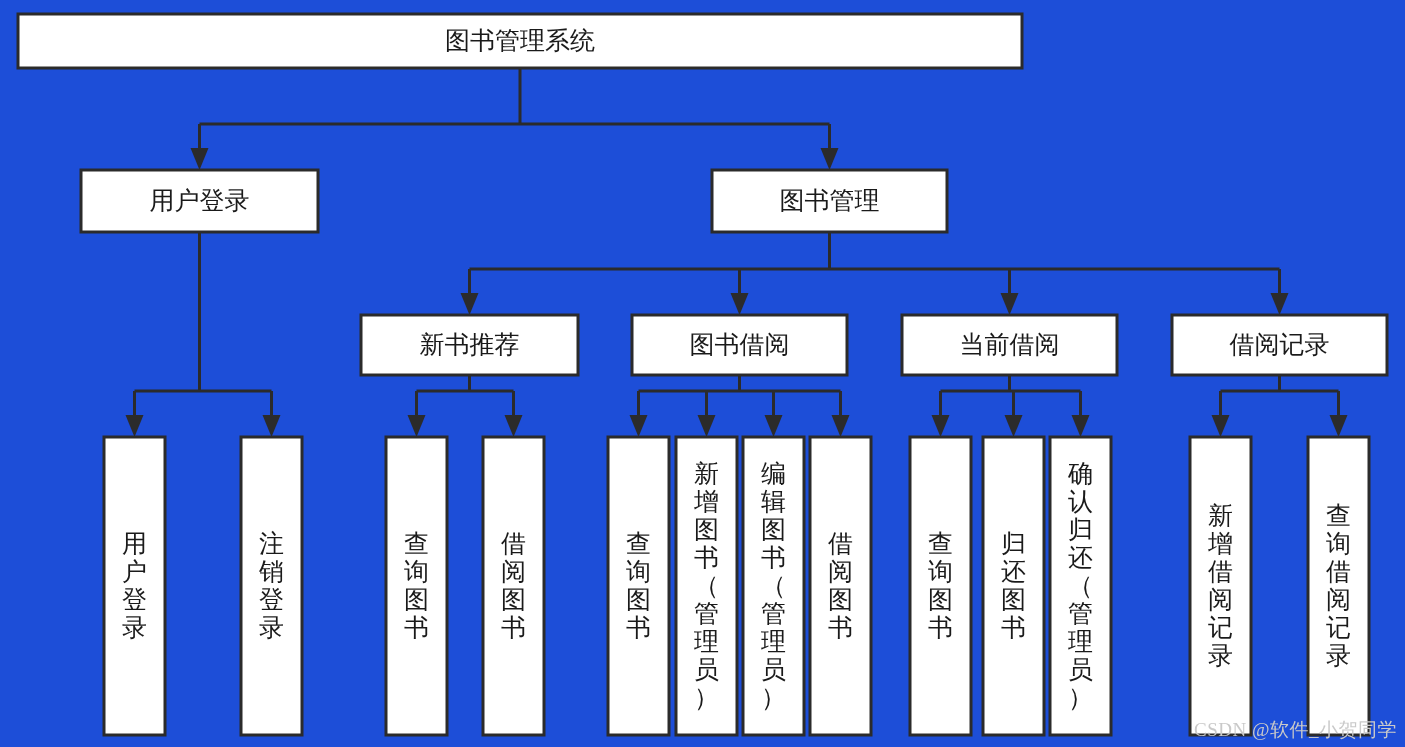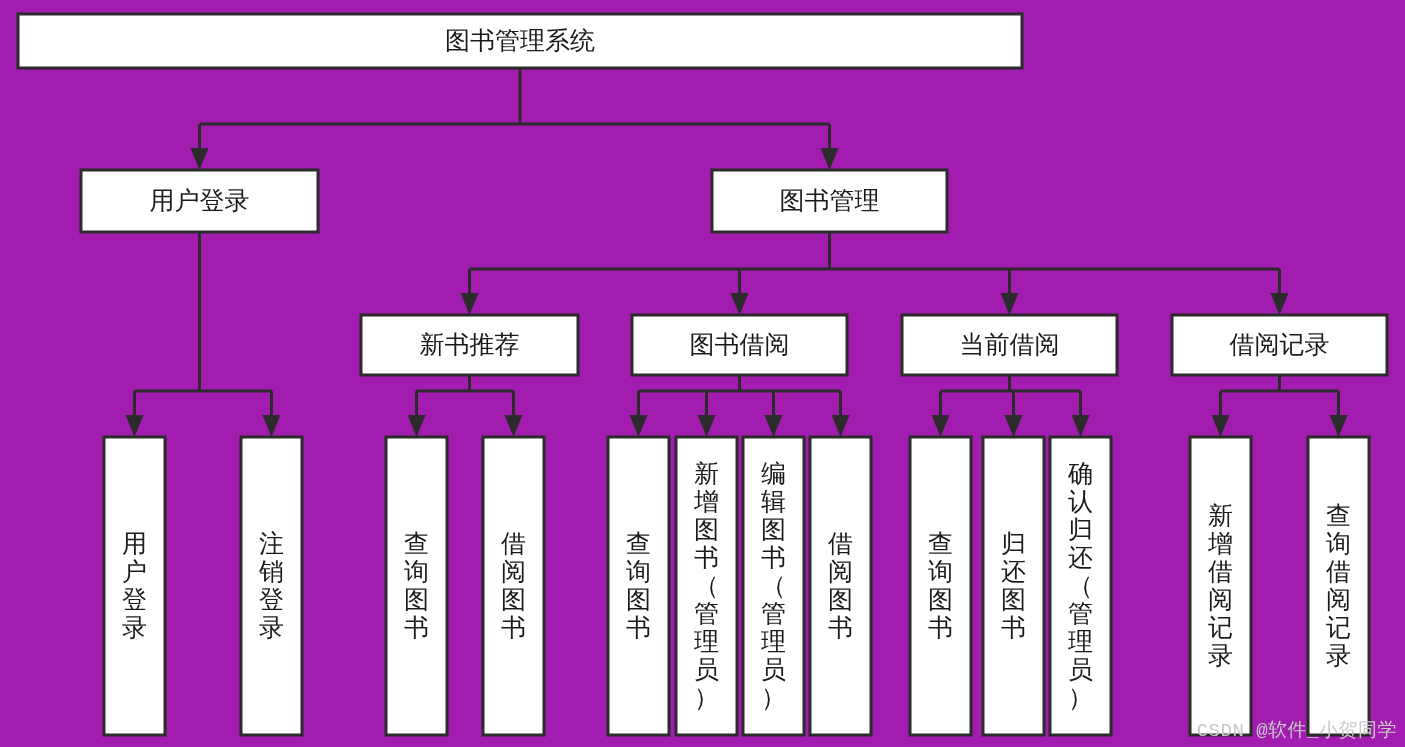--- a/index.html
+++ b/index.html
@@ -7,21 +7,21 @@
     padding: 0;
     background: #ffffff;
   }
   body {
     font-family: "DejaVu Sans", "Liberation Sans", sans-serif;
   }
   #diagram-root {
     position: relative;
     width: 1405px;
     height: 747px;
-    background: #a21caf;
+    background: #1d4ed8;
     overflow: hidden;
   }
   svg#diagram-svg {
     position: absolute;
     left: 0;
     top: 0;
     width: 1405px;
     height: 747px;
   }
   .node-box {
@@ -50,21 +50,21 @@
   .arrow-head {
     fill: #2b2b2b;
     stroke: none;
   }
   .watermark {
     position: absolute;
     right: 8px;
     bottom: 4px;
     color: #c9c9c9;
     font-size: 19px;
-    font-family: Liberation Mono, monospace;
+    font-family: Liberation Serif, serif;
     white-space: nowrap;
     letter-spacing: 0.5px;
   }
 </style>
 </head>
 <body>
 
 <div id="diagram-root">
   <svg id="diagram-svg" viewBox="0 0 1405 747">
     <g id="connector-layer">

